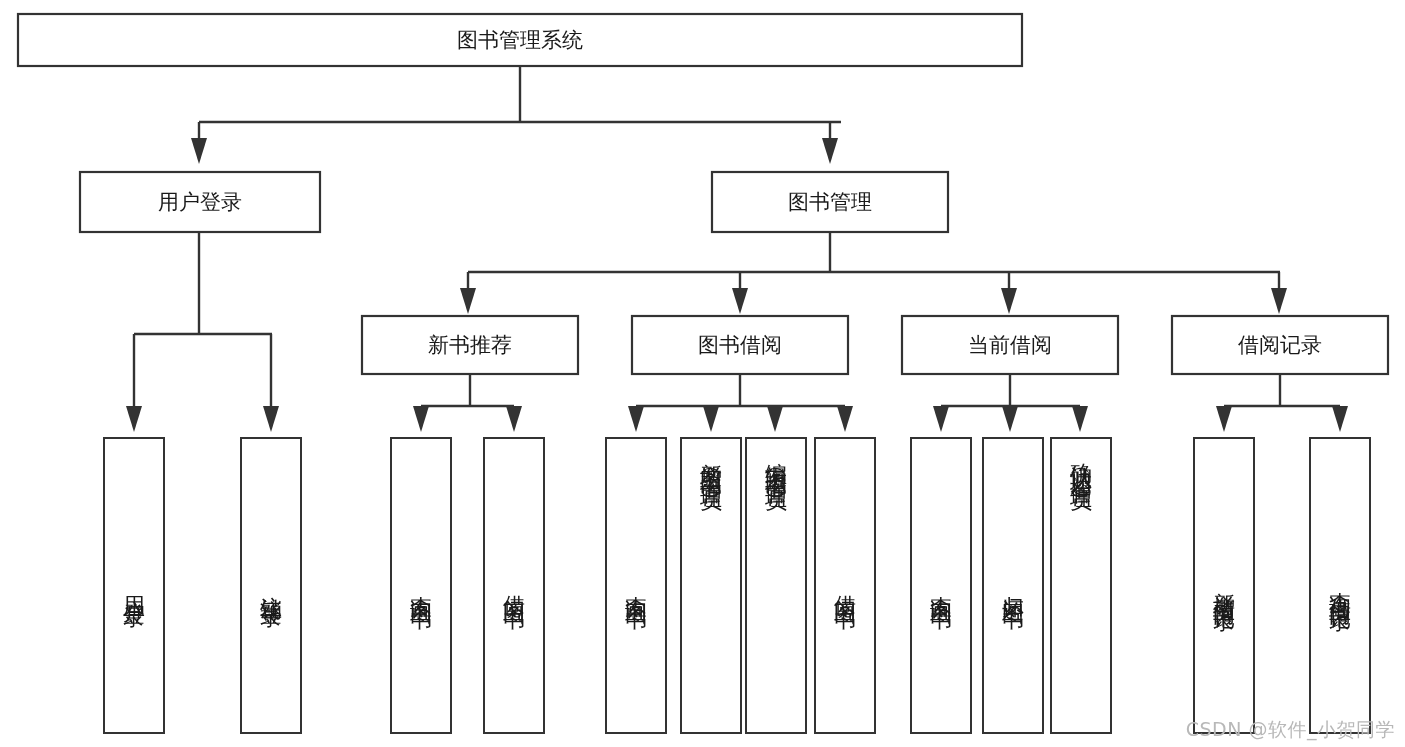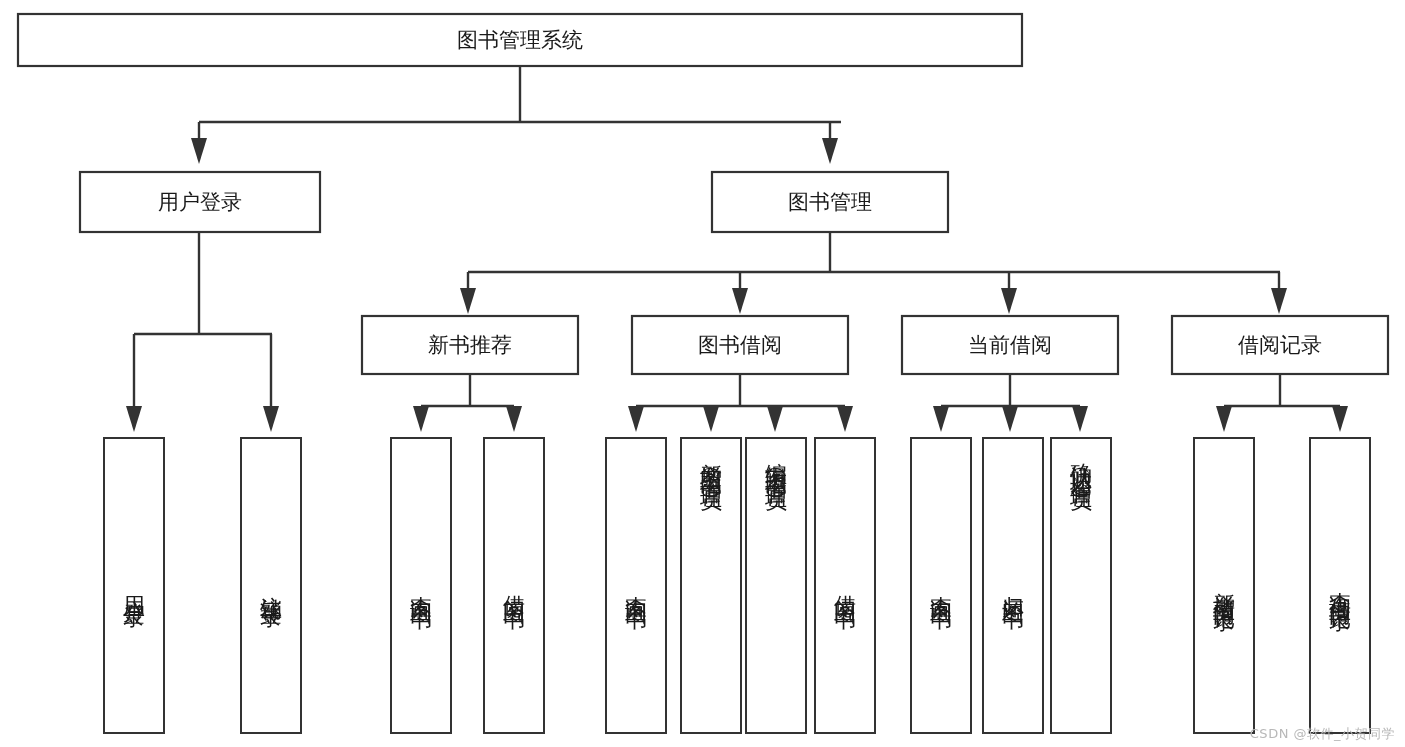--- a/index.html
+++ b/index.html
@@ -47,21 +47,21 @@
     font-size: 21px;
     fill: #1a1a1a;
     text-anchor: middle;
     dominant-baseline: middle;
   }
   .watermark {
     position: absolute;
     right: 10px;
     bottom: 4px;
     font-family: "DejaVu Sans", "Liberation Sans", sans-serif;
-    font-size: 13px;
+    font-size: 19px;
     color: #b8b8b8;
     letter-spacing: 0.5px;
     white-space: nowrap;
     pointer-events: none;
   }
   .vbox {
     position: absolute;
     box-sizing: border-box;
     border: 2.2px solid #333333;
     background: transparent;

